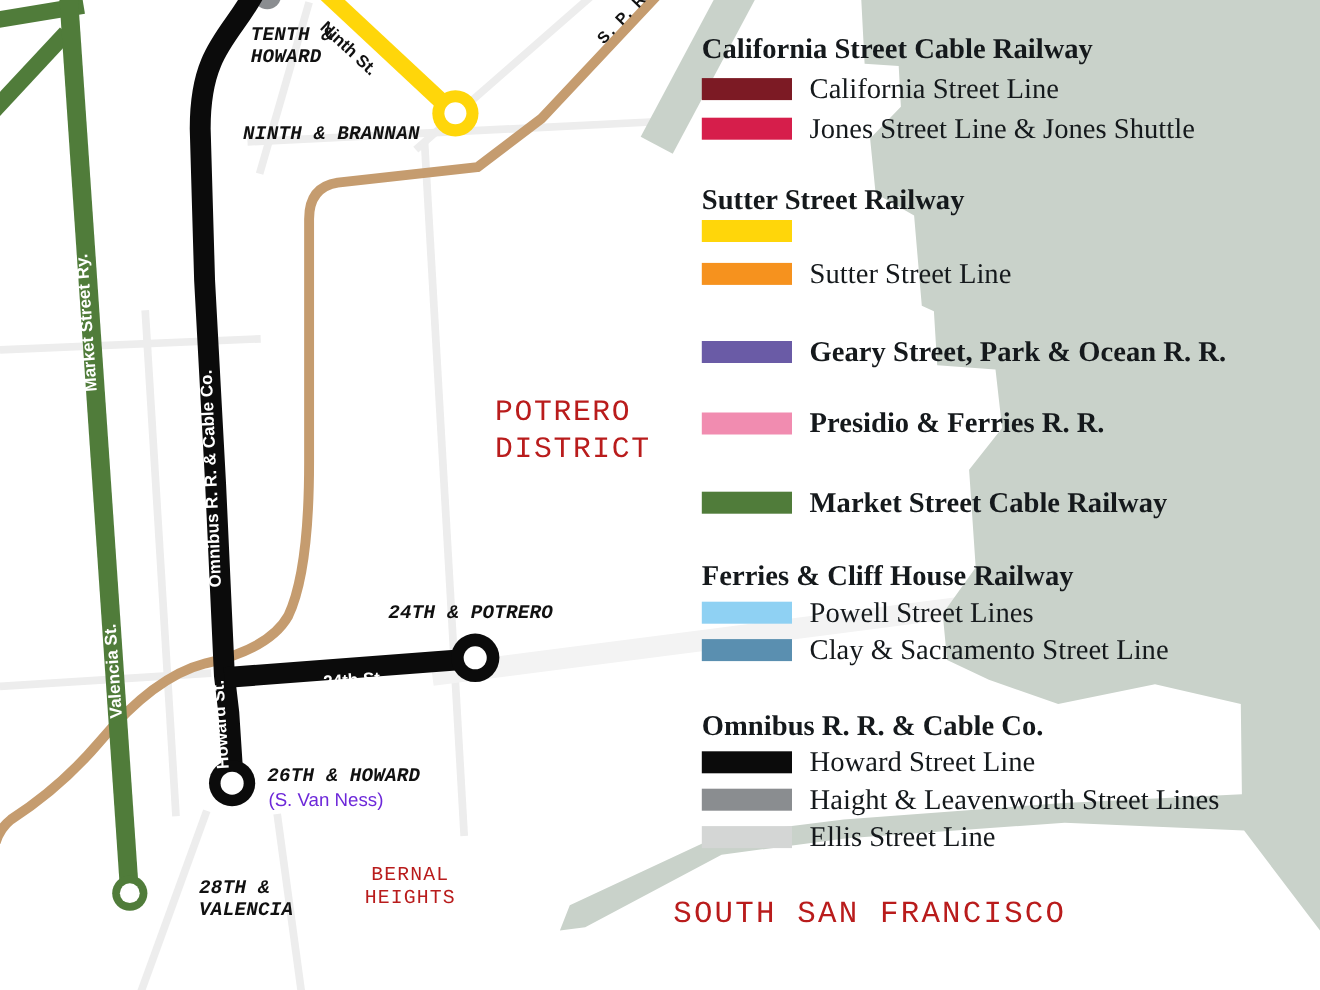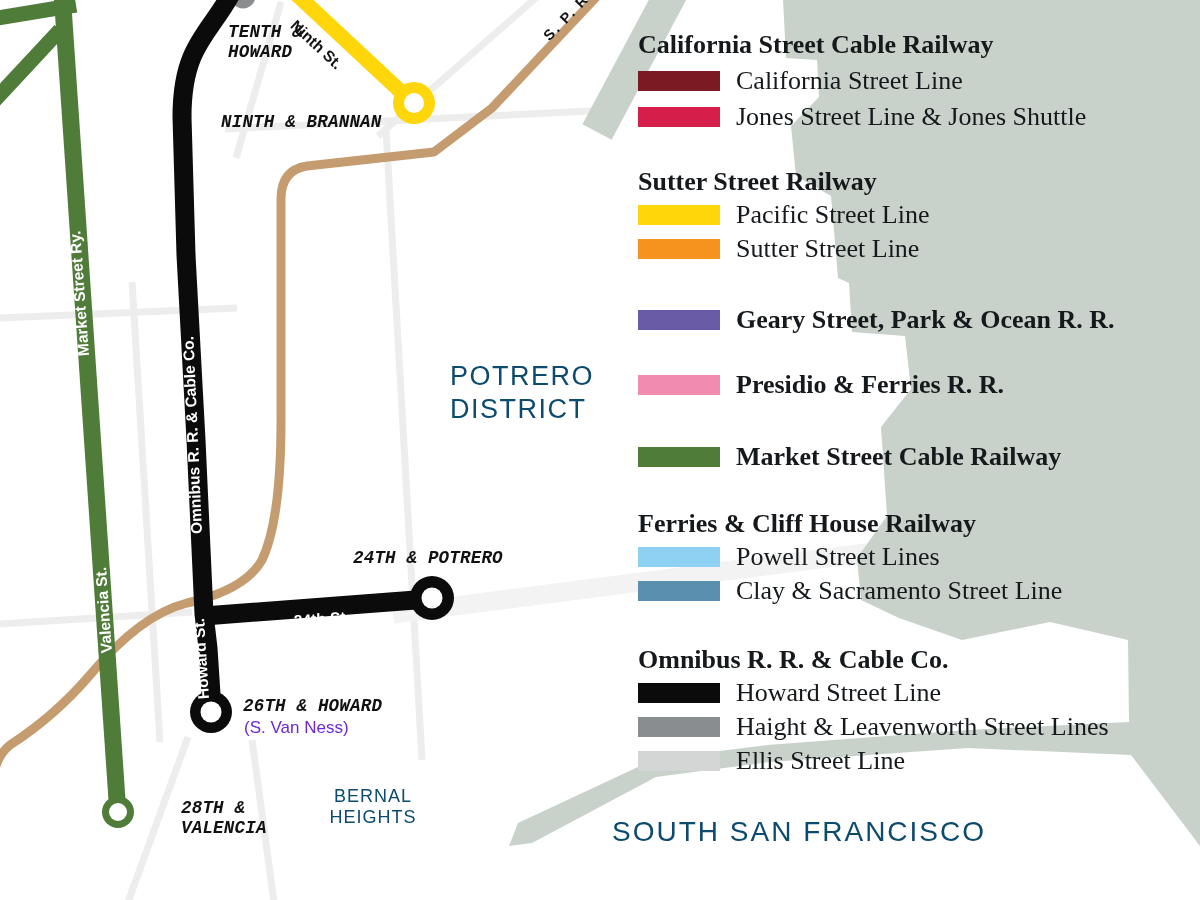--- a/index.html
+++ b/index.html
@@ -6,22 +6,22 @@
   .stage{position:relative;width:1200px;height:900px;overflow:hidden;background:#fff;
          font-family:"Liberation Sans",sans-serif;}
   .stage svg{position:absolute;left:0;top:0;}
 
   
   .station{position:absolute;font-family:Liberation Mono, monospace;
            font-weight:bold;font-style:italic;font-size:17.5px;line-height:1.16;
            color:#111;white-space:pre-line;letter-spacing:.2px;}
   .station-sub{position:absolute;font-family:"Liberation Sans",sans-serif;
            font-size:17px;color:#6d28d9;white-space:nowrap;}
-  .district{position:absolute;font-family:Liberation Sans, sans-serif;
-           color:#0c4a6e;white-space:pre-line;}
+  .district{position:absolute;font-family:Liberation Mono, monospace;
+           color:#b91c1c;white-space:pre-line;}
   .linelabel{position:absolute;font-family:"Liberation Sans",sans-serif;
            font-weight:600;font-size:15.5px;white-space:nowrap;
            transform-origin:0 50%;}
   .linelabel.on-dark{color:#fff;}
   .linelabel.on-light{color:#111;}
 
   
   .lg-title{position:absolute;left:638px;font-family:"Liberation Serif",serif;
             font-weight:bold;font-size:26px;color:#15191c;white-space:nowrap;}
   .lg-row{position:absolute;left:638px;display:flex;align-items:center;
@@ -122,21 +122,20 @@
       <span>California Street Line</span>
     </div>
     <div class="lg-row" style="top:102px;">
       <span class="swatch" style="background-color: rgb(214, 30, 75);"></span>
       <span>Jones Street Line &amp; Jones Shuttle</span>
     </div>
 
     <div class="lg-title" style="top:167px;">Sutter Street Railway</div>
     <div class="lg-row" style="top:200px;">
       <span class="swatch" style="background-color: rgb(255, 214, 10);"></span>
-      <span>Pacific Street Line</span>
     </div>
     <div class="lg-row" style="top:234px;">
       <span class="swatch" style="background-color: rgb(246, 146, 30);"></span>
       <span>Sutter Street Line</span>
     </div>
 
     <div class="lg-row bold" style="top:305px;">
       <span class="swatch" style="background-color: rgb(106, 91, 166);"></span>
       <span>Geary Street, Park &amp; Ocean R. R.</span>
     </div>

